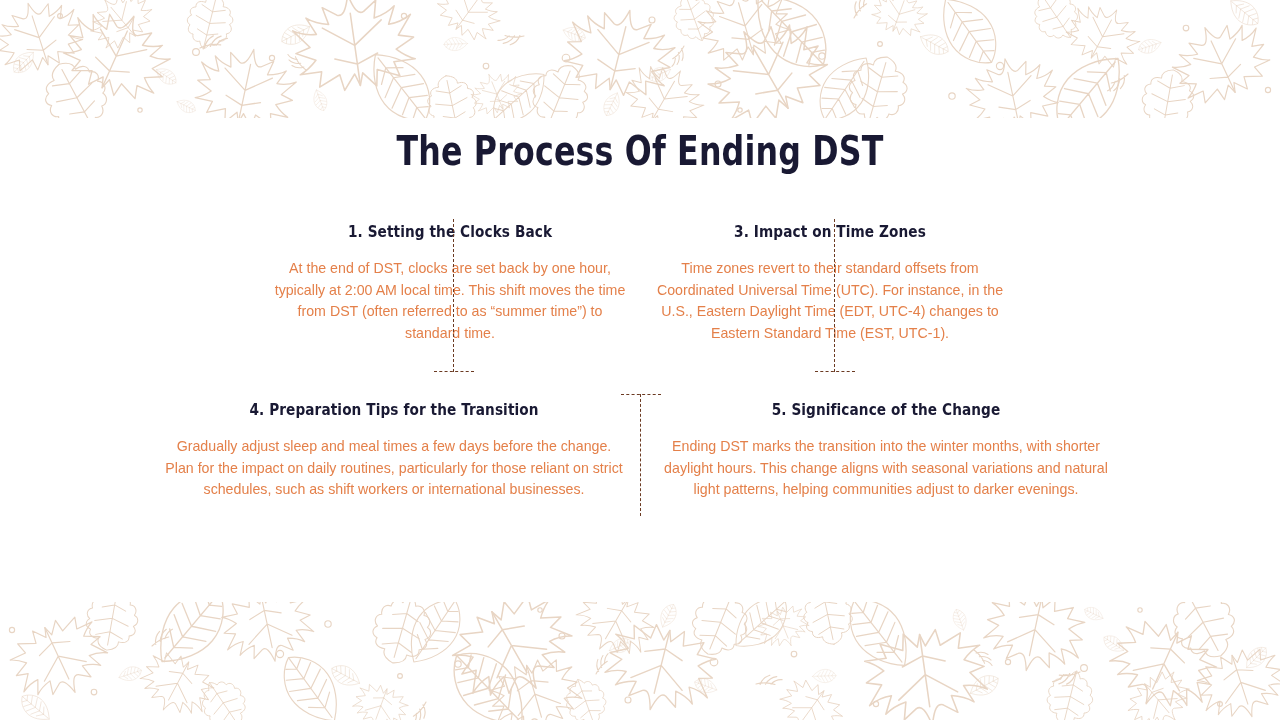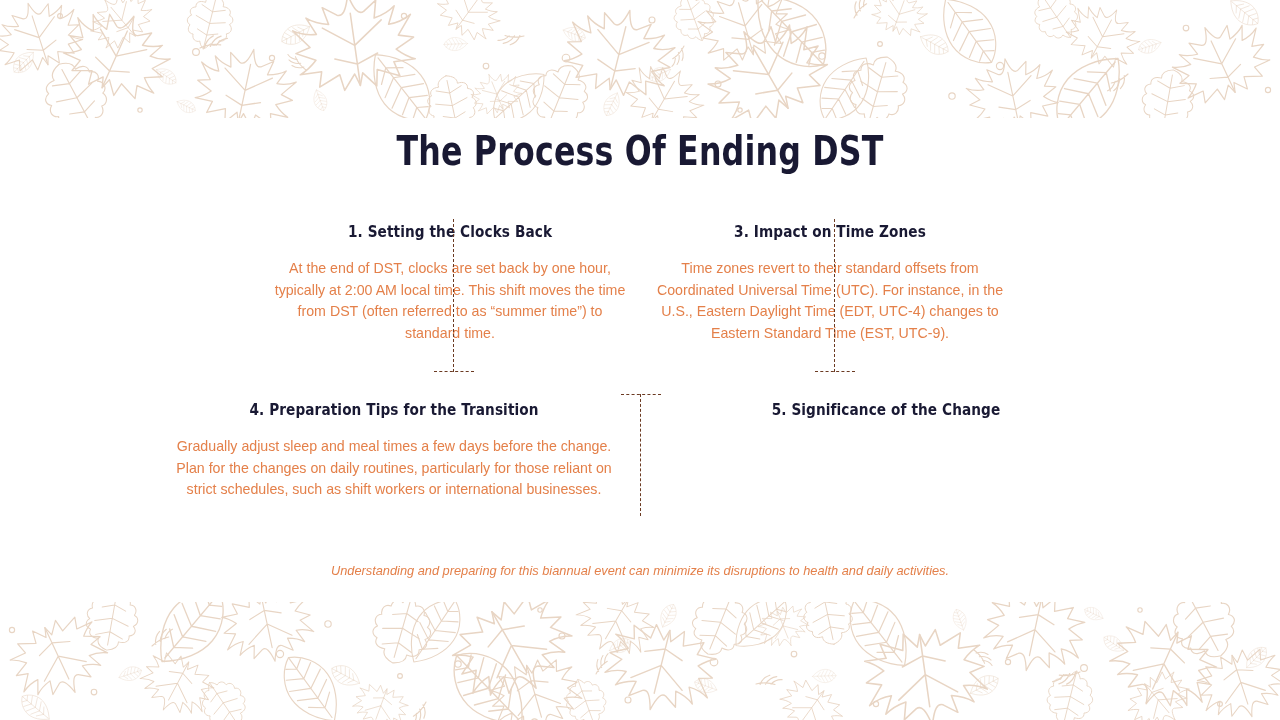--- a/index.html
+++ b/index.html
@@ -315,42 +315,42 @@
 
   <div class="title">The Process Of Ending DST</div>
 
   <div class="row row-1">
     <div class="cell">
       <h3>1. Setting the Clocks Back</h3>
       <p>At the end of DST, clocks are set back by one hour, typically at 2:00 AM local time. This shift moves the time from DST (often referred to as “summer time”) to standard time.</p>
     </div>
     <div class="cell">
       <h3>3. Impact on Time Zones</h3>
-      <p>Time zones revert to their standard offsets from Coordinated Universal Time (UTC). For instance, in the U.S., Eastern Daylight Time (EDT, UTC-4) changes to Eastern Standard Time (EST, UTC-9).</p>
+      <p>Time zones revert to their standard offsets from Coordinated Universal Time (UTC). For instance, in the U.S., Eastern Daylight Time (EDT, UTC-4) changes to Eastern Standard Time (EST, UTC-1).</p>
     </div>
   </div>
 
   <div class="row row-2">
     <div class="cell">
       <h3>4. Preparation Tips for the Transition</h3>
-      <p>Gradually adjust sleep and meal times a few days before the change. Plan for the changes on daily routines, particularly for those reliant on strict schedules, such as shift workers or international businesses.</p>
+      <p>Gradually adjust sleep and meal times a few days before the change. Plan for the impact on daily routines, particularly for those reliant on strict schedules, such as shift workers or international businesses.</p>
     </div>
     <div class="cell">
       <h3>5. Significance of the Change</h3>
+      <p>Ending DST marks the transition into the winter months, with shorter daylight hours. This change aligns with seasonal variations and natural light patterns, helping communities adjust to darker evenings.</p>
     </div>
   </div>
 
   <div class="divider div-1">
     <span class="v"></span>
     <span class="h at-bottom"></span>
   </div>
   <div class="divider div-2">
     <span class="v"></span>
     <span class="h at-bottom"></span>
   </div>
   <div class="divider div-3">
     <span class="v"></span>
     <span class="h at-top"></span>
   </div>
 
-  <div class="footer">Understanding and preparing for this biannual event can minimize its disruptions to health and daily activities.</div>
 
 </div>
 
 </body></html>

